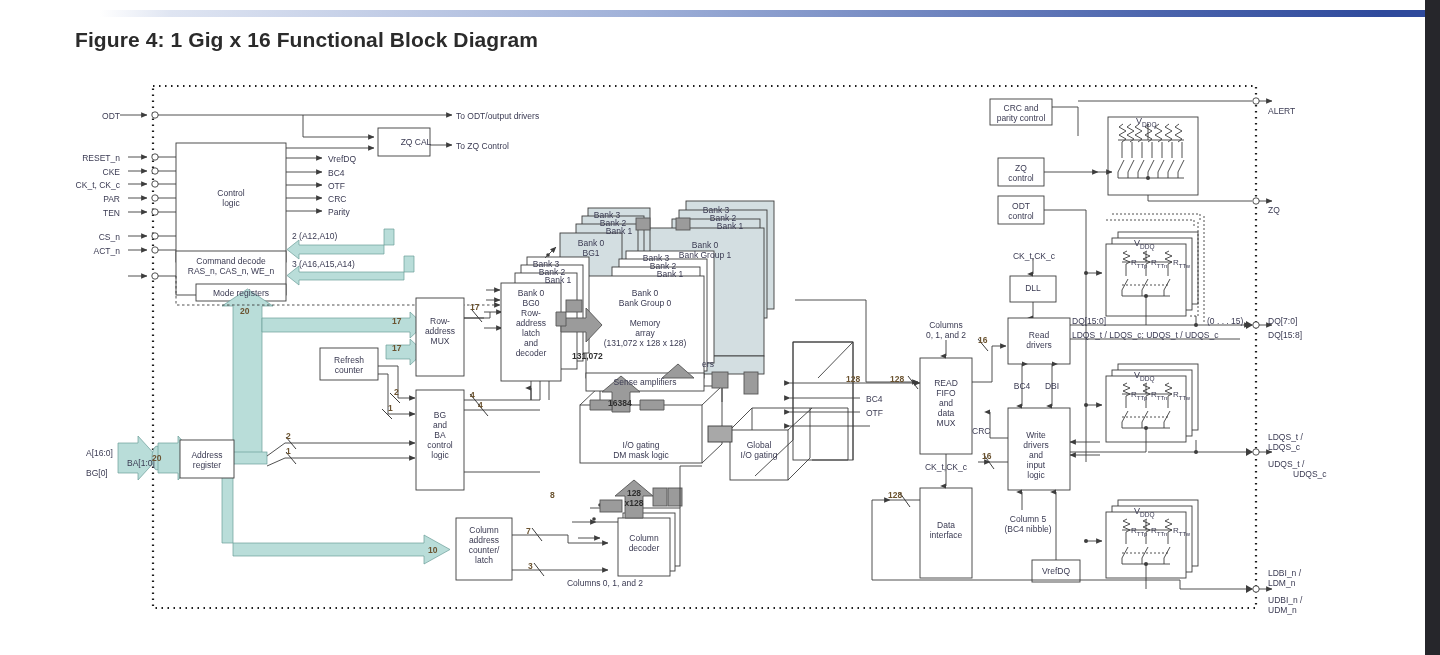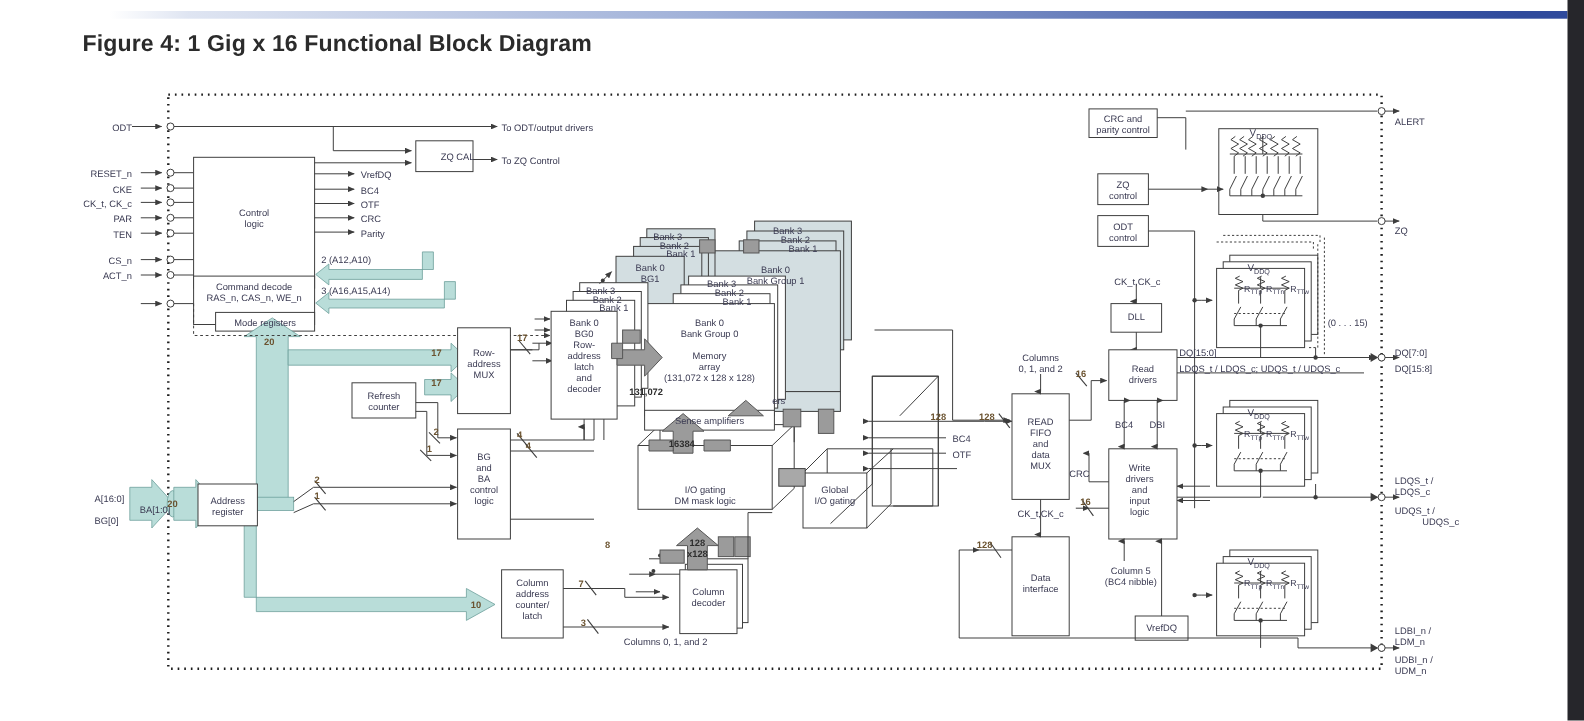--- a/index.html
+++ b/index.html
@@ -571,21 +571,21 @@
 I/O gating</div>
 <div class="lbl c" style="left:920px;top:378px;width:52px;">READ
 FIFO
 and
 data
 MUX</div>
 <div class="lbl c" style="left:920px;top:520px;width:52px;">Data
 interface</div>
 <div class="lbl c" style="left:1008px;top:330px;width:62px;">Read
 drivers</div>
-<div class="lbl c" style="left:1008px;top:420px;width:56px;">Write
+<div class="lbl c" style="left:1008px;top:430px;width:56px;">Write
 drivers
 and
 input
 logic</div>
 <div class="lbl c" style="left:1032px;top:566px;width:48px;">VrefDQ</div>
 <div class="lbl c" style="left:990px;top:103px;width:62px;">CRC and
 parity control</div>
 <div class="lbl c" style="left:998px;top:163px;width:46px;">ZQ
 control</div>
 <div class="lbl c" style="left:998px;top:201px;width:46px;">ODT
@@ -599,21 +599,21 @@
 <div class="lbl c" style="left:915px;top:462px;width:62px;">CK_t,CK_c</div>
 <div class="lbl c" style="left:1008px;top:381px;width:28px;">BC4</div>
 <div class="lbl c" style="left:1038px;top:381px;width:28px;">DBI</div>
 <div class="lbl" style="left:866px;top:394px;">BC4</div>
 <div class="lbl" style="left:866px;top:408px;">OTF</div>
 <div class="lbl" style="left:972px;top:426px;">CRC</div>
 <div class="lbl c" style="left:990px;top:514px;width:76px;">Column 5
 (BC4 nibble)</div>
 <div class="lbl" style="left:1072px;top:316px;">DQ[15:0]</div>
 <div class="lbl" style="left:1072px;top:330px;">LDQS_t / LDQS_c; UDQS_t / UDQS_c</div>
-<div class="lbl" style="left:1207px;top:288px;text-align:right;">(0 . . . 15)</div>
+<div class="lbl" style="left:1207px;top:316px;text-align:right;">(0 . . . 15)</div>
 
 <div class="lbl" style="left:1136px;top:116px;font-size:9px;"><span>V</span><sub style="font-size:6.5px;">DDQ</sub></div>
 <div class="lbl" style="left:1134px;top:238px;font-size:9px;"><span>V</span><sub style="font-size:6.5px;">DDQ</sub></div>
 <div class="lbl" style="left:1134px;top:370px;font-size:9px;"><span>V</span><sub style="font-size:6.5px;">DDQ</sub></div>
 <div class="lbl" style="left:1134px;top:506px;font-size:9px;"><span>V</span><sub style="font-size:6.5px;">DDQ</sub></div>
 
 <div class="lbl" style="left:1131px;top:258px;font-size:8px;"><span>R</span><sub style="font-size:6px;">TTp</sub></div>
 <div class="lbl" style="left:1151px;top:258px;font-size:8px;"><span>R</span><sub style="font-size:6px;">TTn</sub></div>
 <div class="lbl" style="left:1173px;top:258px;font-size:8px;"><span>R</span><sub style="font-size:6px;">TTw</sub></div>
 

